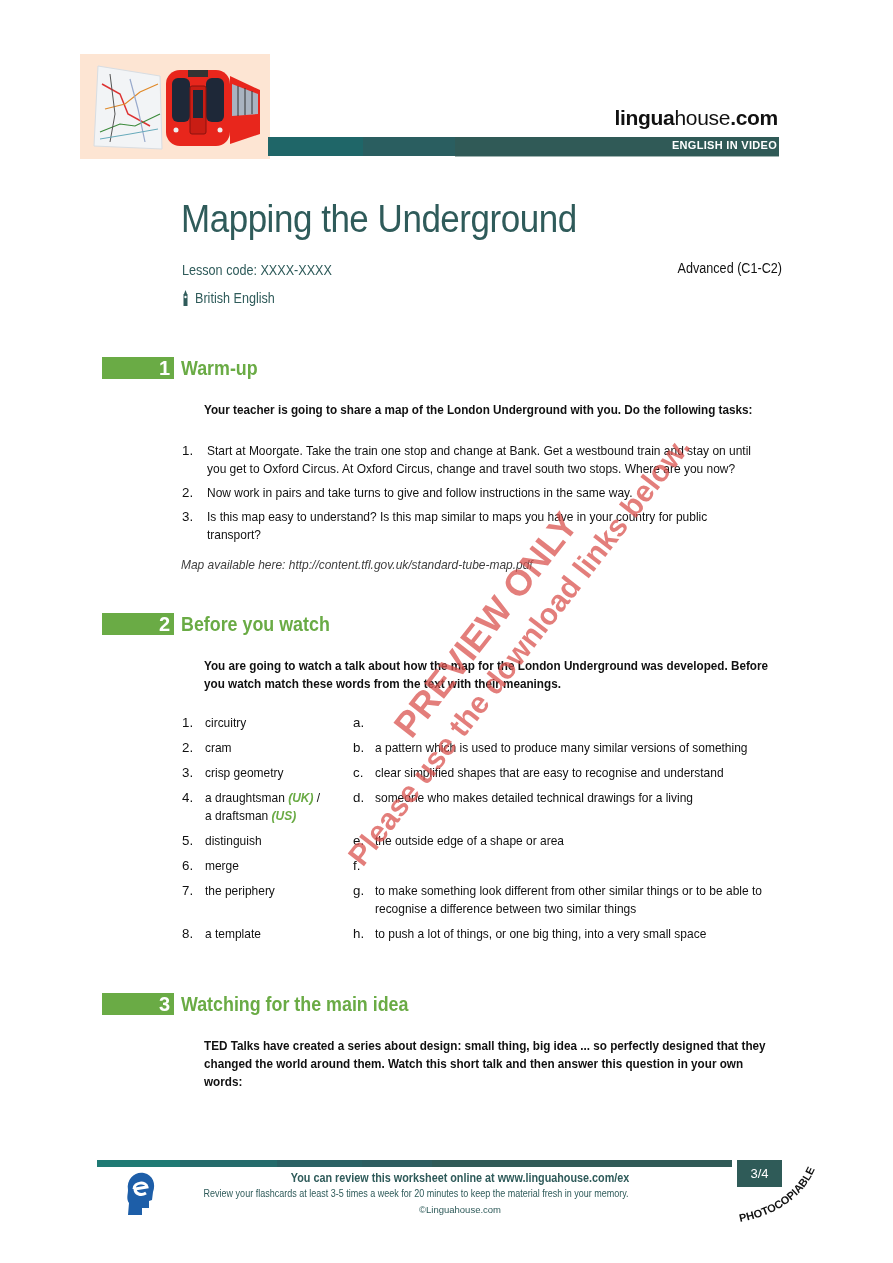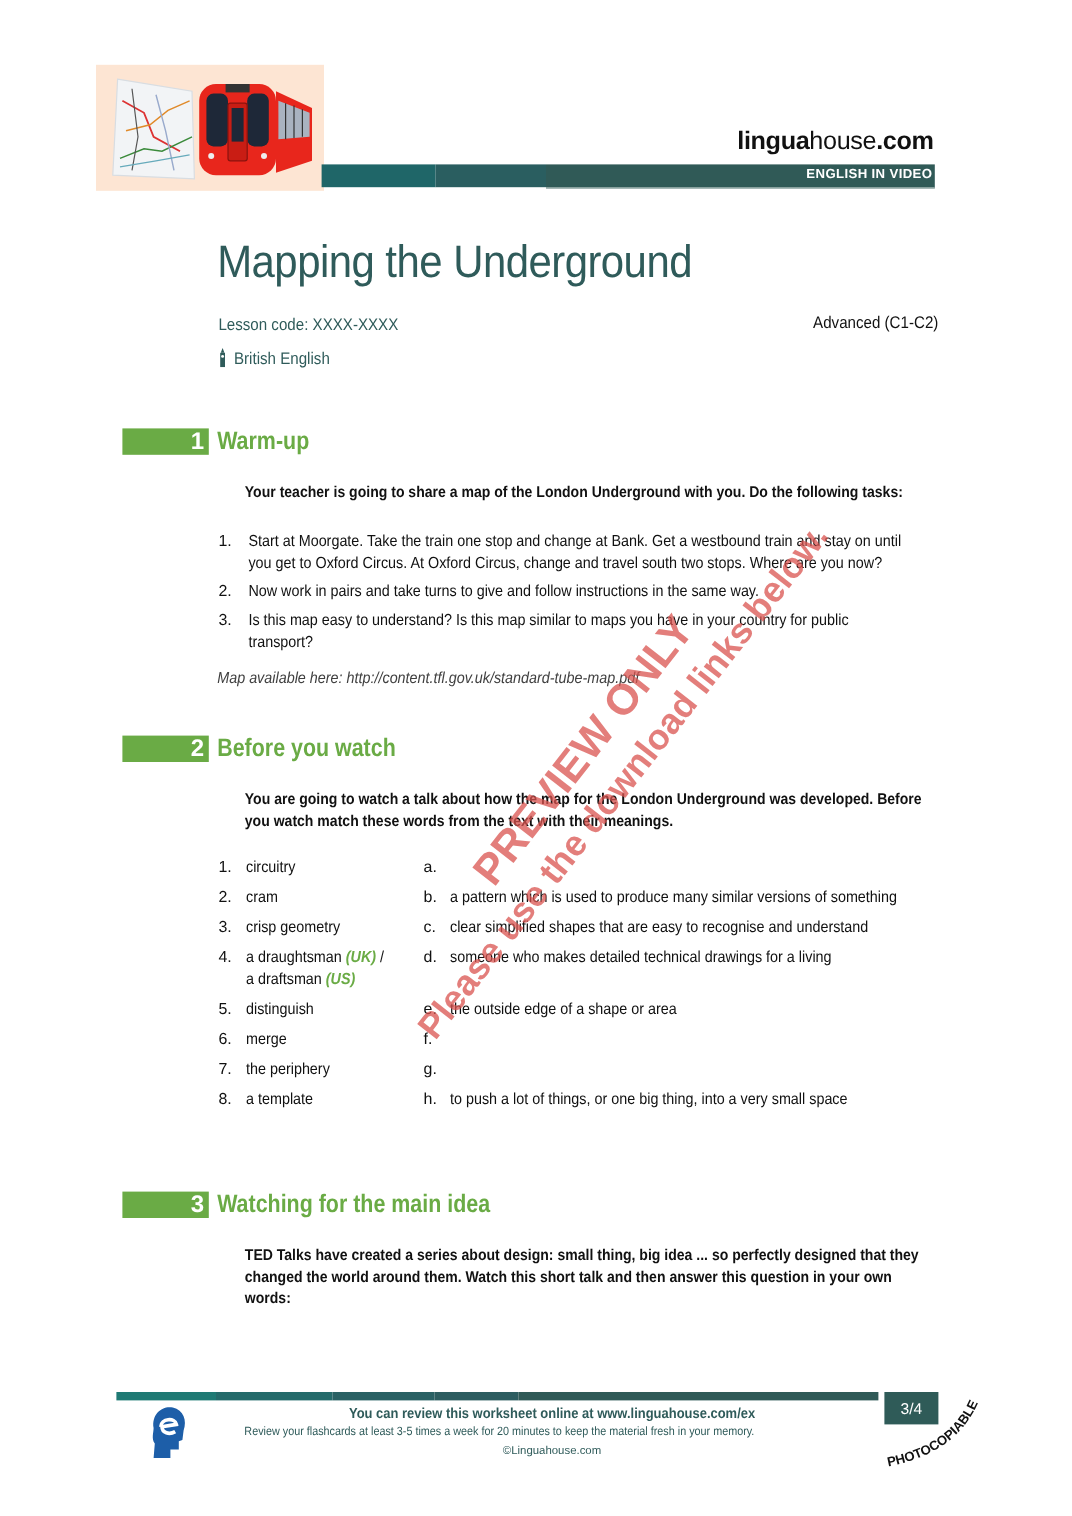--- a/index.html
+++ b/index.html
@@ -202,20 +202,24 @@
   </div>
   <div class="mrow" style="margin-bottom:7px;">
     <span class="ln">6.</span>
     <span class="lw"><span class="cond">merge</span></span>
     <span class="rl">f.</span>
   </div>
   <div class="mrow" style="margin-bottom:7px;">
     <span class="ln">7.</span>
     <span class="lw"><span class="cond">the periphery</span></span>
     <span class="rl">g.</span>
+    <span class="rw">
+      <span class="cond">to make something look different from other similar things or to be able to</span><br>
+      <span class="cond">recognise a difference between two similar things</span>
+    </span>
   </div>
   <div class="mrow">
     <span class="ln">8.</span>
     <span class="lw"><span class="cond">a template</span></span>
     <span class="rl">h.</span>
     <span class="rw"><span class="cond">to push a lot of things, or one big thing, into a very small space</span></span>
   </div>
 </div>
 
 <div class="abs sec" style="top:993px;">

